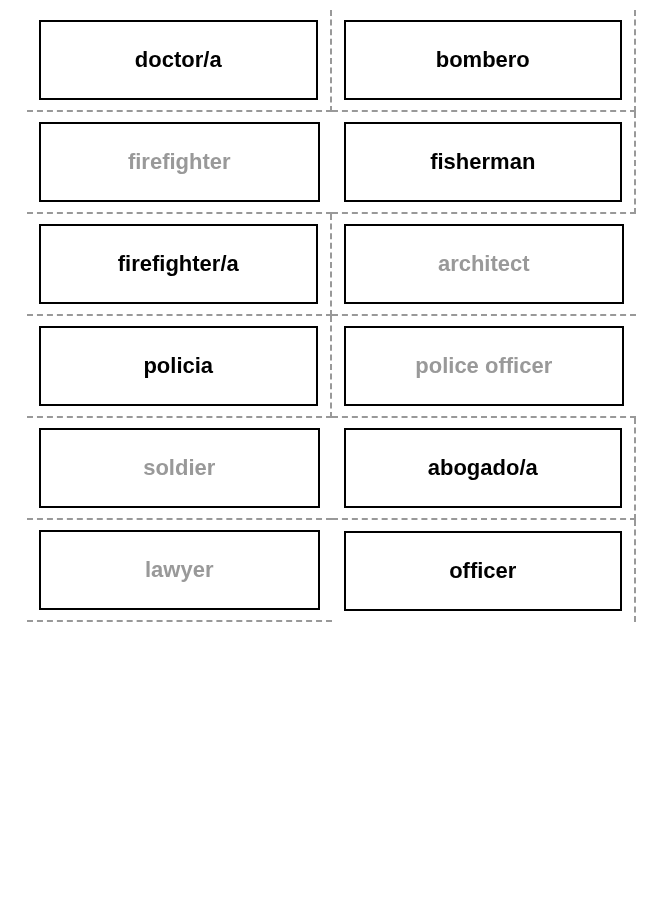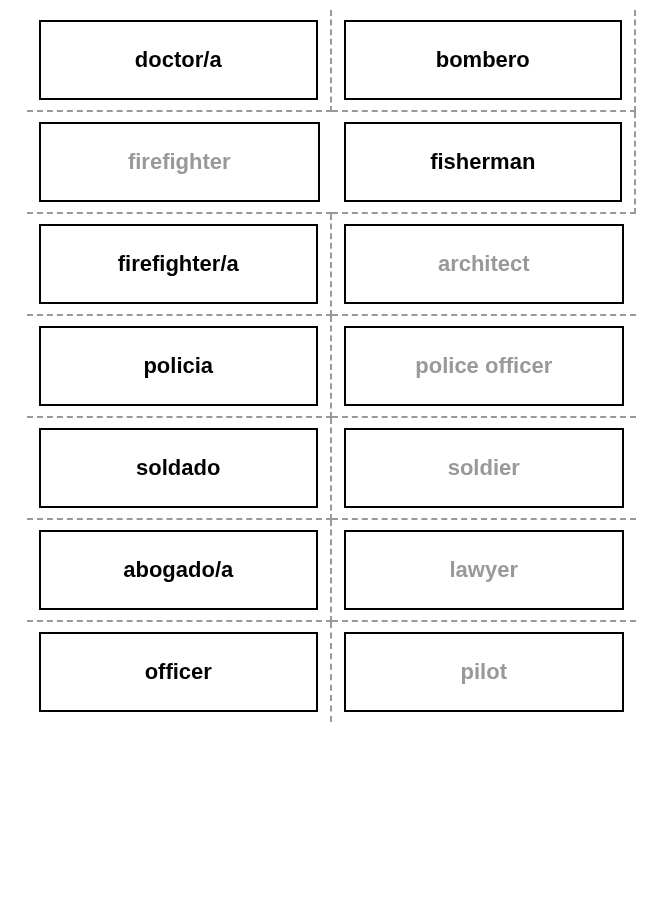--- a/index.html
+++ b/index.html
@@ -106,44 +106,34 @@
       <div class="cell divider-col row-divider">
         <div class="card">
           <span class="spanish-text">policia</span>
         </div>
       </div>
       <div class="cell row-divider">
         <div class="card">
           <span class="english-text">police officer</span>
         </div>
       </div>
-      <div class="cell divider-col row-divider">
-        <div class="card">
-          <span class="spanish-text">soldado</span>
-        </div>
-      </div>
       <div class="cell row-divider">
         <div class="card">
           <span class="english-text">soldier</span>
         </div>
       </div>
       <div class="cell divider-col row-divider">
         <div class="card">
           <span class="spanish-text">abogado/a</span>
         </div>
       </div>
       <div class="cell row-divider">
         <div class="card">
           <span class="english-text">lawyer</span>
         </div>
       </div>
       <div class="cell divider-col">
         <div class="card">
           <span class="spanish-text">officer</span>
         </div>
       </div>
-      <div class="cell">
-        <div class="card">
-          <span class="english-text">pilot</span>
-        </div>
-      </div>
     </div>
 </div>
 
 </body></html>

